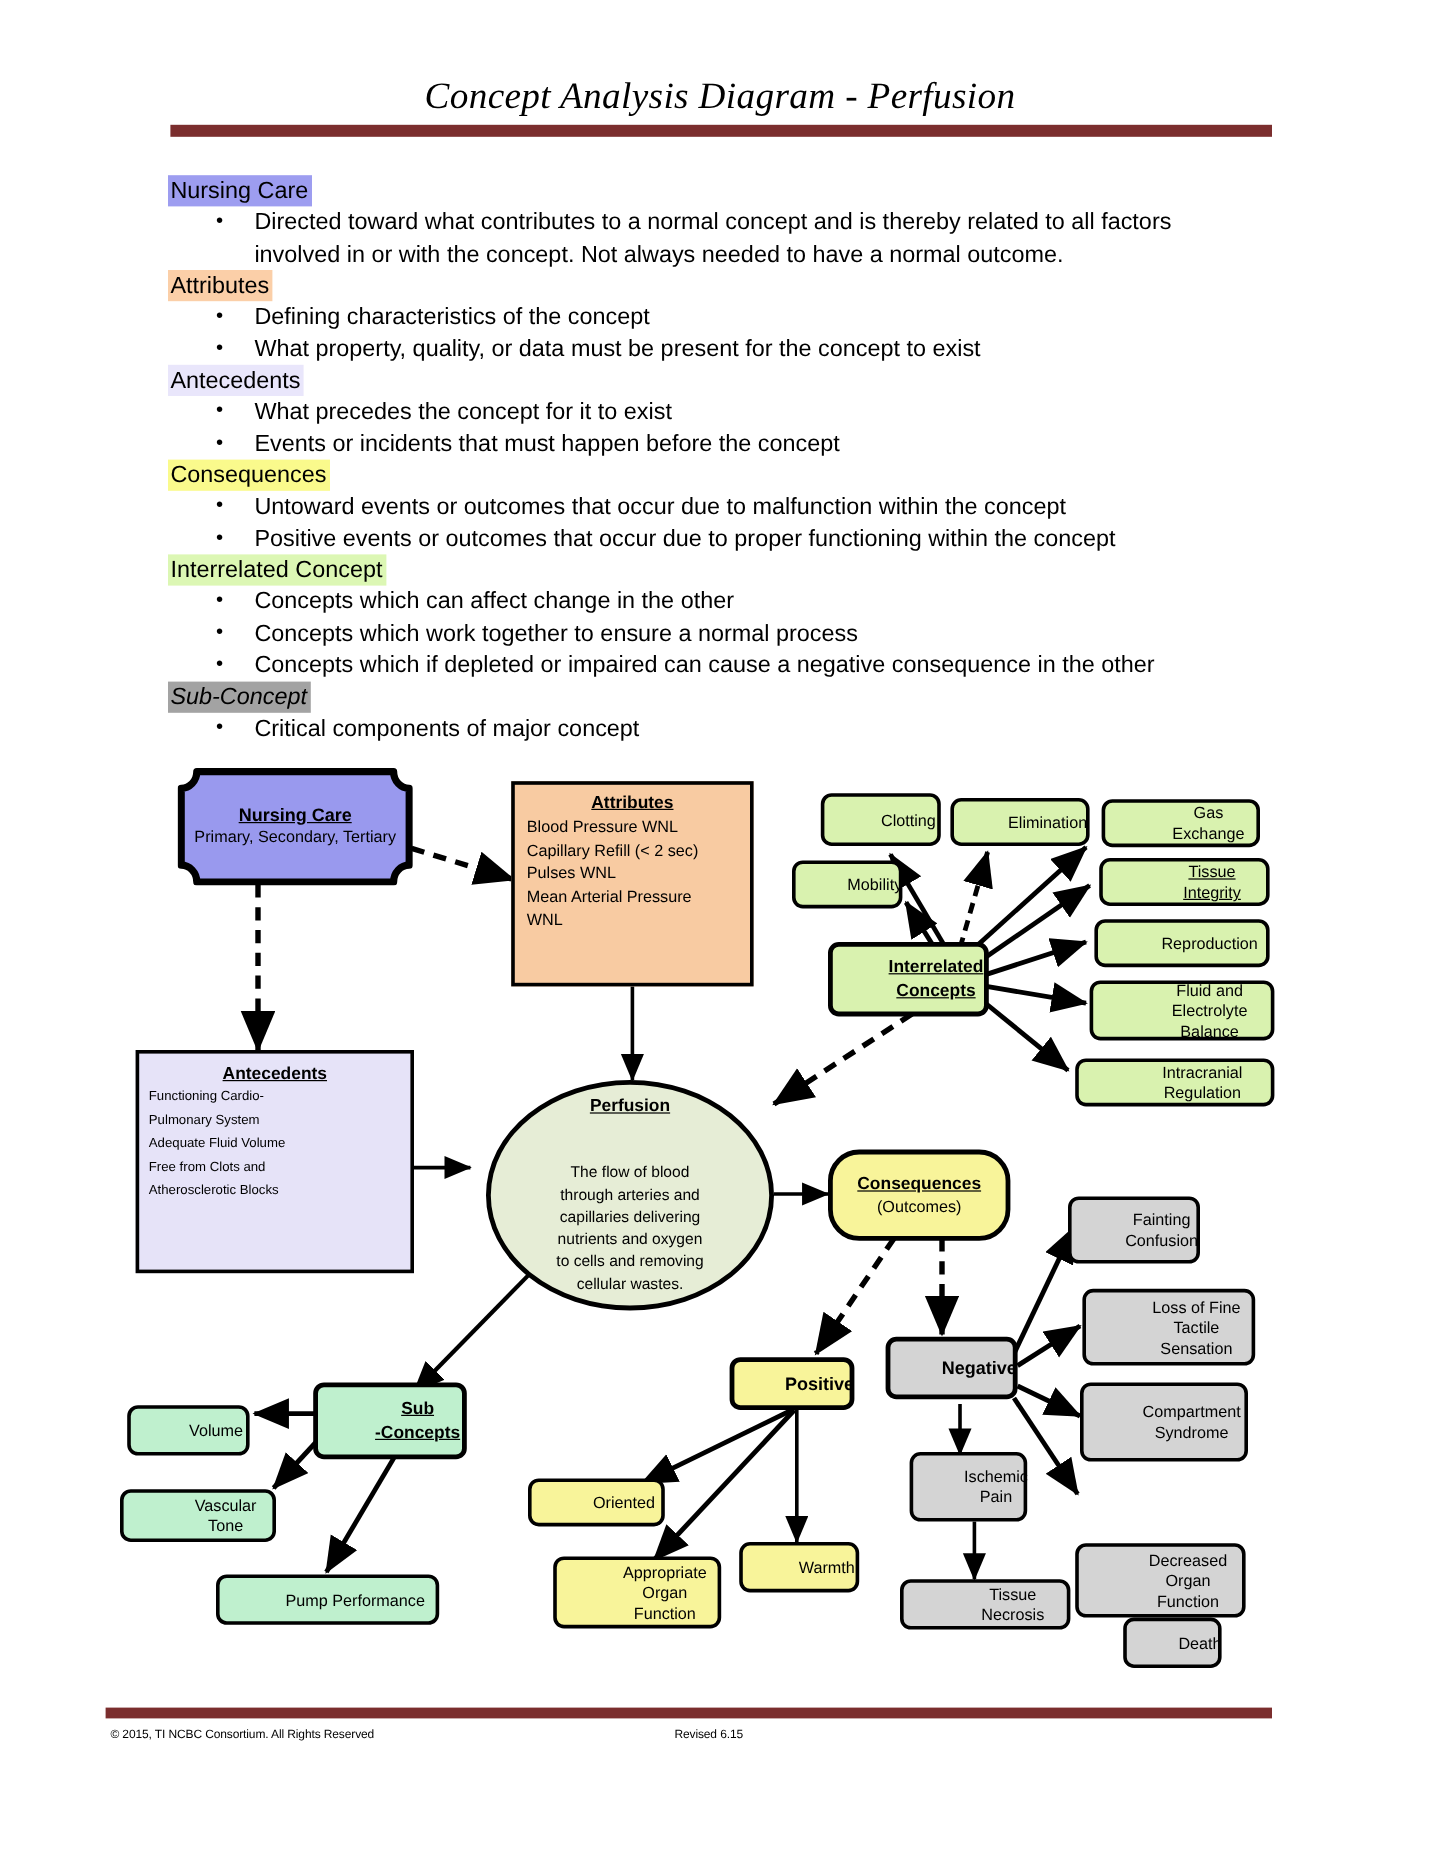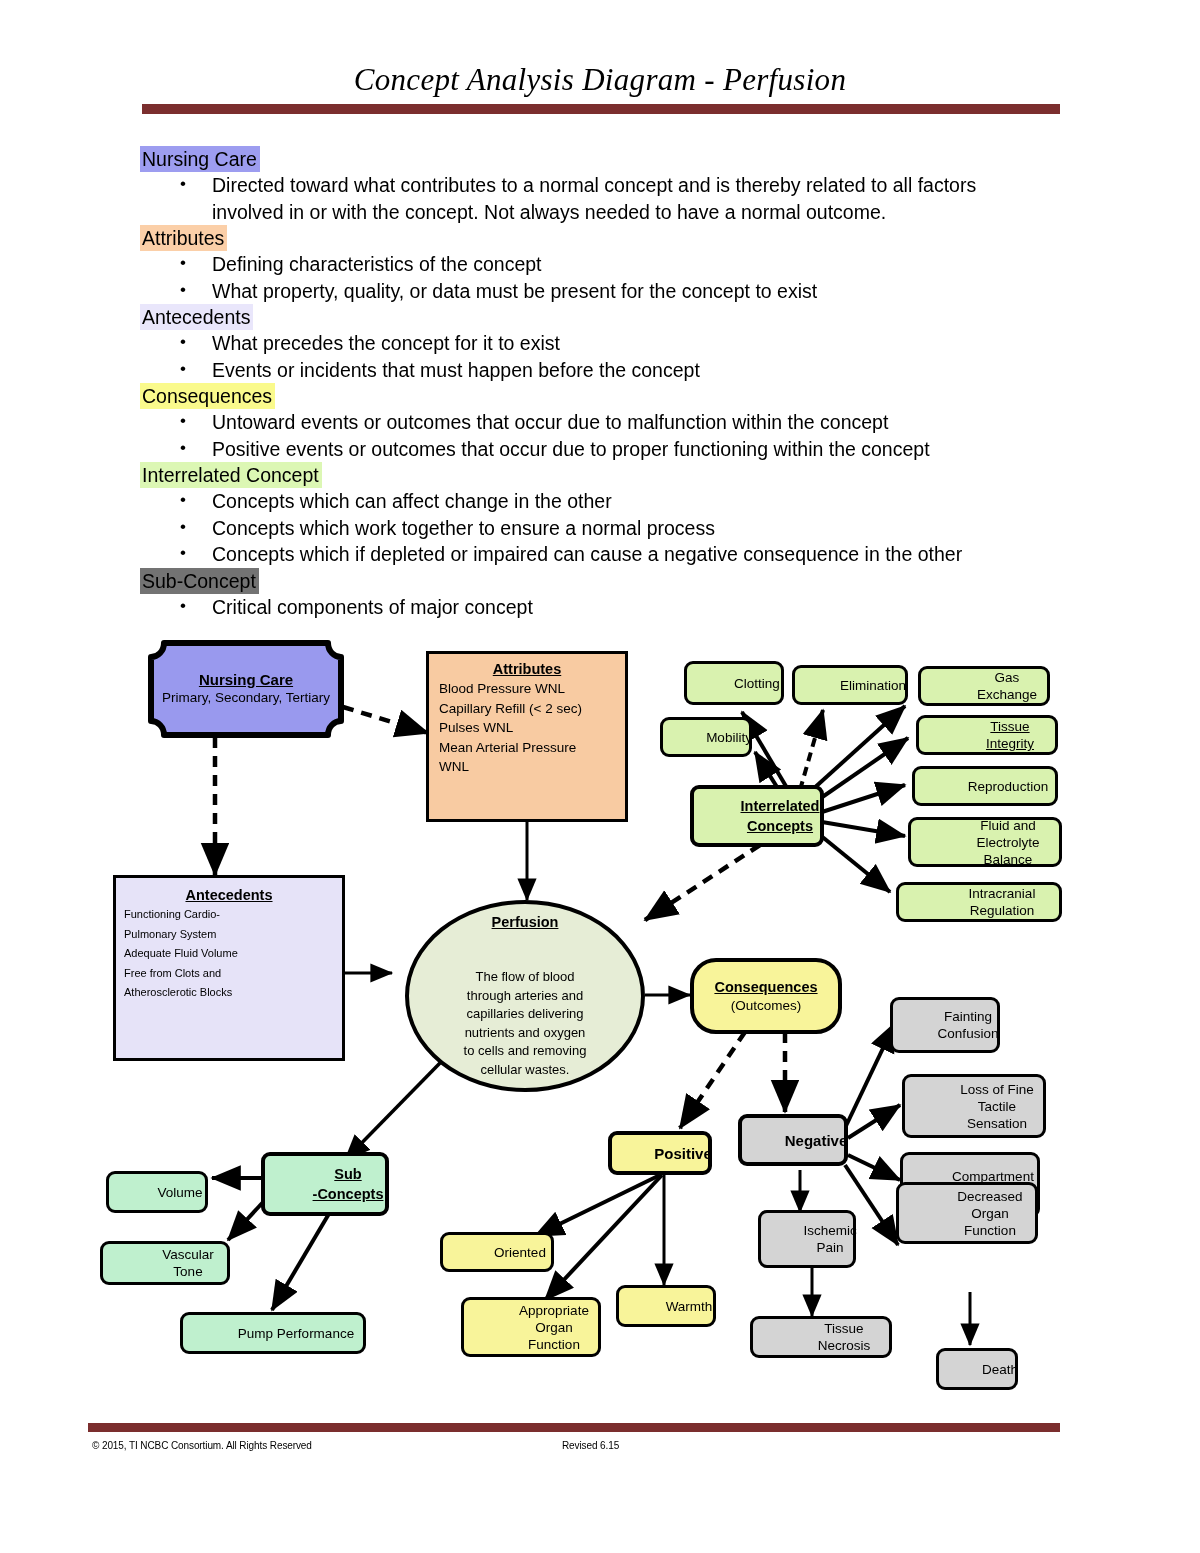--- a/index.html
+++ b/index.html
@@ -222,21 +222,21 @@
     <div class="legend-group">
       <div class="legend-heading" style="background:#DCF7B4;">Interrelated Concept</div>
       <ul class="legend-list">
         <li>Concepts which can affect change in the other</li>
         <li>Concepts which work together to ensure a normal process</li>
         <li>Concepts which if depleted or impaired can cause a negative consequence in the other</li>
       </ul>
     </div>
 
     <div class="legend-group">
-      <div class="legend-heading" style="background:#737373;">Sub-Concept</div>
+      <div class="legend-heading" style="background:#a3a3a3;font-style:italic;">Sub-Concept</div>
       <ul class="legend-list">
         <li>Critical components of major concept</li>
       </ul>
     </div>
 
   </div>
 
   <svg id="diagram" viewBox="0 0 1200 1553" xmlns="http://www.w3.org/2000/svg">
     <defs>
       <marker id="ah" markerWidth="9" markerHeight="9" refX="7.2" refY="3.2" orient="auto" markerUnits="strokeWidth">
@@ -391,21 +391,21 @@
 Confusion</div>
   </div>
   <div class="node rounded-sm fill-gray" style="left:902px; top:1074px; width:144px; height:64px;">
     <div class="lines">Loss of Fine
 Tactile Sensation</div>
   </div>
   <div class="node rounded-sm fill-gray" style="left:900px; top:1152px; width:140px; height:66px;">
     <div class="lines">Compartment
 Syndrome</div>
   </div>
-  <div class="node rounded-sm fill-gray" style="left:896px; top:1182px; width:142px; height:62px;">
+  <div class="node rounded-sm fill-gray" style="left:896px; top:1286px; width:142px; height:62px;">
     <div class="lines">Decreased Organ
 Function</div>
   </div>
   <div class="node rounded-sm fill-gray" style="left:758px; top:1210px; width:98px; height:58px;">
     <div class="lines">Ischemic
 Pain</div>
   </div>
   <div class="node rounded-sm fill-gray" style="left:750px; top:1316px; width:142px; height:42px;">
     <div class="lines">Tissue Necrosis</div>
   </div>

